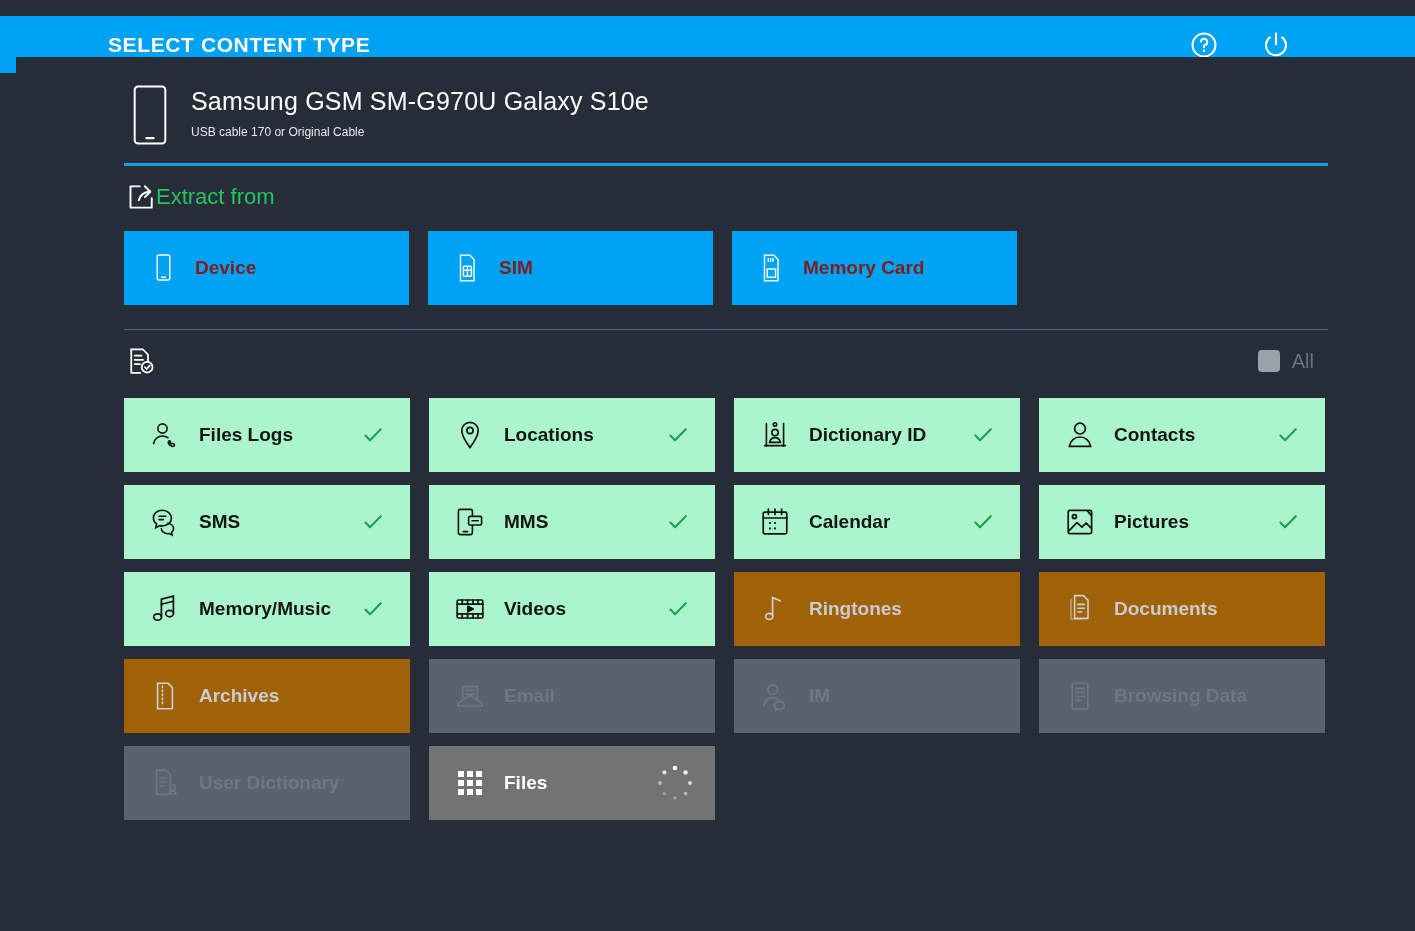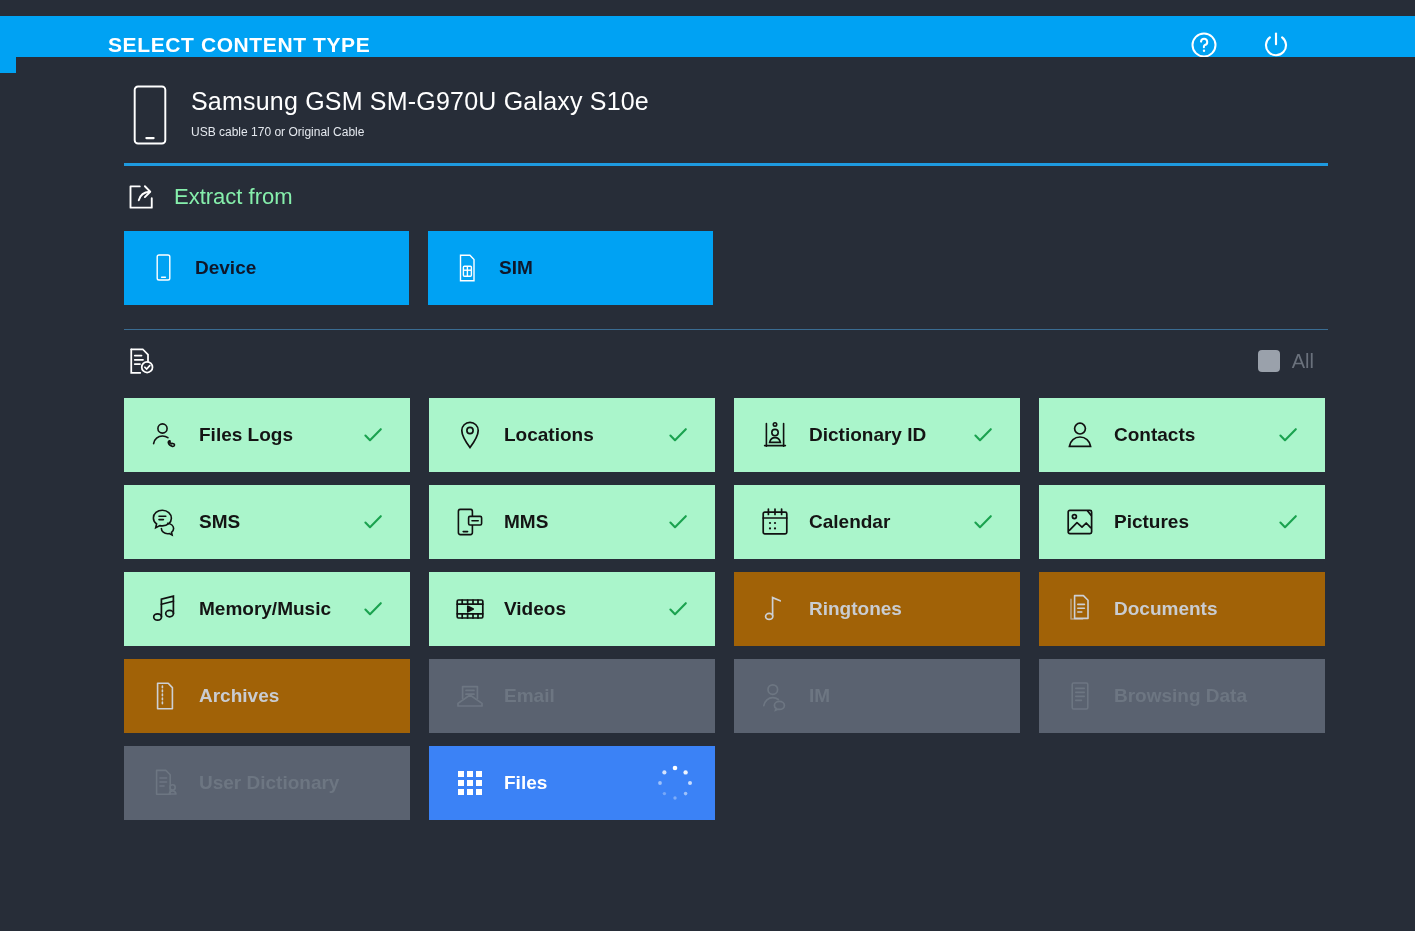--- a/index.html
+++ b/index.html
@@ -65,21 +65,21 @@
     height: 1px; background: #3a6c92; width: 1204px;
   }
 
   
   .section-head {
     display: flex; align-items: center;
     height: 62px;
   }
   .section-head .sh-icon { width: 30px; height: 30px; flex: none; margin-left: 2px; }
   .section-head .sh-label {
-    margin-left: 18px; color: #86efac;
+    color: #22c55e;
     font-size: 22px; font-weight: 400;
   }
   .all-wrap {
     margin-left: auto; display: flex; align-items: center; gap: 12px;
     margin-right: 14px; cursor: pointer;
   }
   .all-box {
     width: 22px; height: 22px; border-radius: 4px; background: #9aa1ab;
   }
   .all-label { color: #6a717c; font-size: 20px; }
@@ -88,21 +88,21 @@
   .sources { display: flex; gap: 19px; margin-top: 3px; }
   .source-btn {
     width: 285px; height: 74px;
     background: #00a2f3;
     display: flex; align-items: center;
     cursor: pointer;
     border: none;
   }
   .source-btn .s-icon { width: 26px; height: 30px; margin-left: 26px; flex: none; }
   .source-btn .s-label {
-    margin-left: 19px; color: #0f172a;
+    margin-left: 19px; color: #7f1d1d;
     font-size: 19px; font-weight: 700;
   }
   .sources-gap { height: 24px; }
 
   
   .grid {
     display: grid;
     grid-template-columns: repeat(4, 286px);
     gap: 13px 19px;
     margin-top: 6px;
@@ -127,21 +127,21 @@
 
   .tile.selected { background: #aaf5cb; }
   .tile.selected .t-label { color: #141414; }
 
   .tile.empty { background: #a16207; }
   .tile.empty .t-label { color: #c9ccd1; }
 
   .tile.disabled { background: #5a6270; }
   .tile.disabled .t-label { color: #6d7682; }
 
-  .tile.loading { background: #3b82f6; }
+  .tile.loading { background: #737373; }
   .tile.loading .t-label { color: #ffffff; }
 
   .spinner {
     position: absolute; right: 18px; top: 50%;
     transform: translateY(-50%);
     width: 44px; height: 44px;
   }
 </style>
 </head>
 <body>
@@ -207,20 +207,32 @@
         <span class="s-icon">
           <svg viewBox="0 0 24 30" width="26" height="30" fill="none" stroke="#ffffff" stroke-width="1.4">
             <path d="M5.5 2.2h9.4l4.1 4.3v21.3H5.5z"></path>
             <rect x="8.4" y="13.2" width="8" height="10" rx="1"></rect>
             <line x1="8.4" y1="17.2" x2="16.4" y2="17.2"></line>
             <line x1="12.4" y1="13.2" x2="12.4" y2="23.2"></line>
           </svg>
         </span>
         <span class="s-label">SIM</span>
       </div>
+      <div class="source-btn">
+        <span class="s-icon">
+          <svg viewBox="0 0 24 30" width="26" height="30" fill="none" stroke="#ffffff" stroke-width="1.4">
+            <path d="M5.5 2.2h9.4l4.1 4.3v21.3H5.5z"></path>
+            <rect x="8.2" y="16" width="8.4" height="8.2"></rect>
+            <line x1="9.3" y1="5" x2="9.3" y2="9"></line>
+            <line x1="11.6" y1="5" x2="11.6" y2="9"></line>
+            <line x1="13.9" y1="5" x2="13.9" y2="9"></line>
+          </svg>
+        </span>
+        <span class="s-label">Memory Card</span>
+      </div>
     </div>
 
     <div class="sources-gap"></div>
     <div class="divider-thin"></div>
 
     <div class="section-head">
       <span class="sh-icon">
         <svg viewBox="0 0 24 24" width="30" height="30" fill="none" stroke="#ffffff" stroke-width="1.4" stroke-linecap="round">
           <path d="M4.2 2.6h9.2l4.2 4.3v5.6"></path>
           <path d="M4.2 2.6v18.8h7.2"></path>

